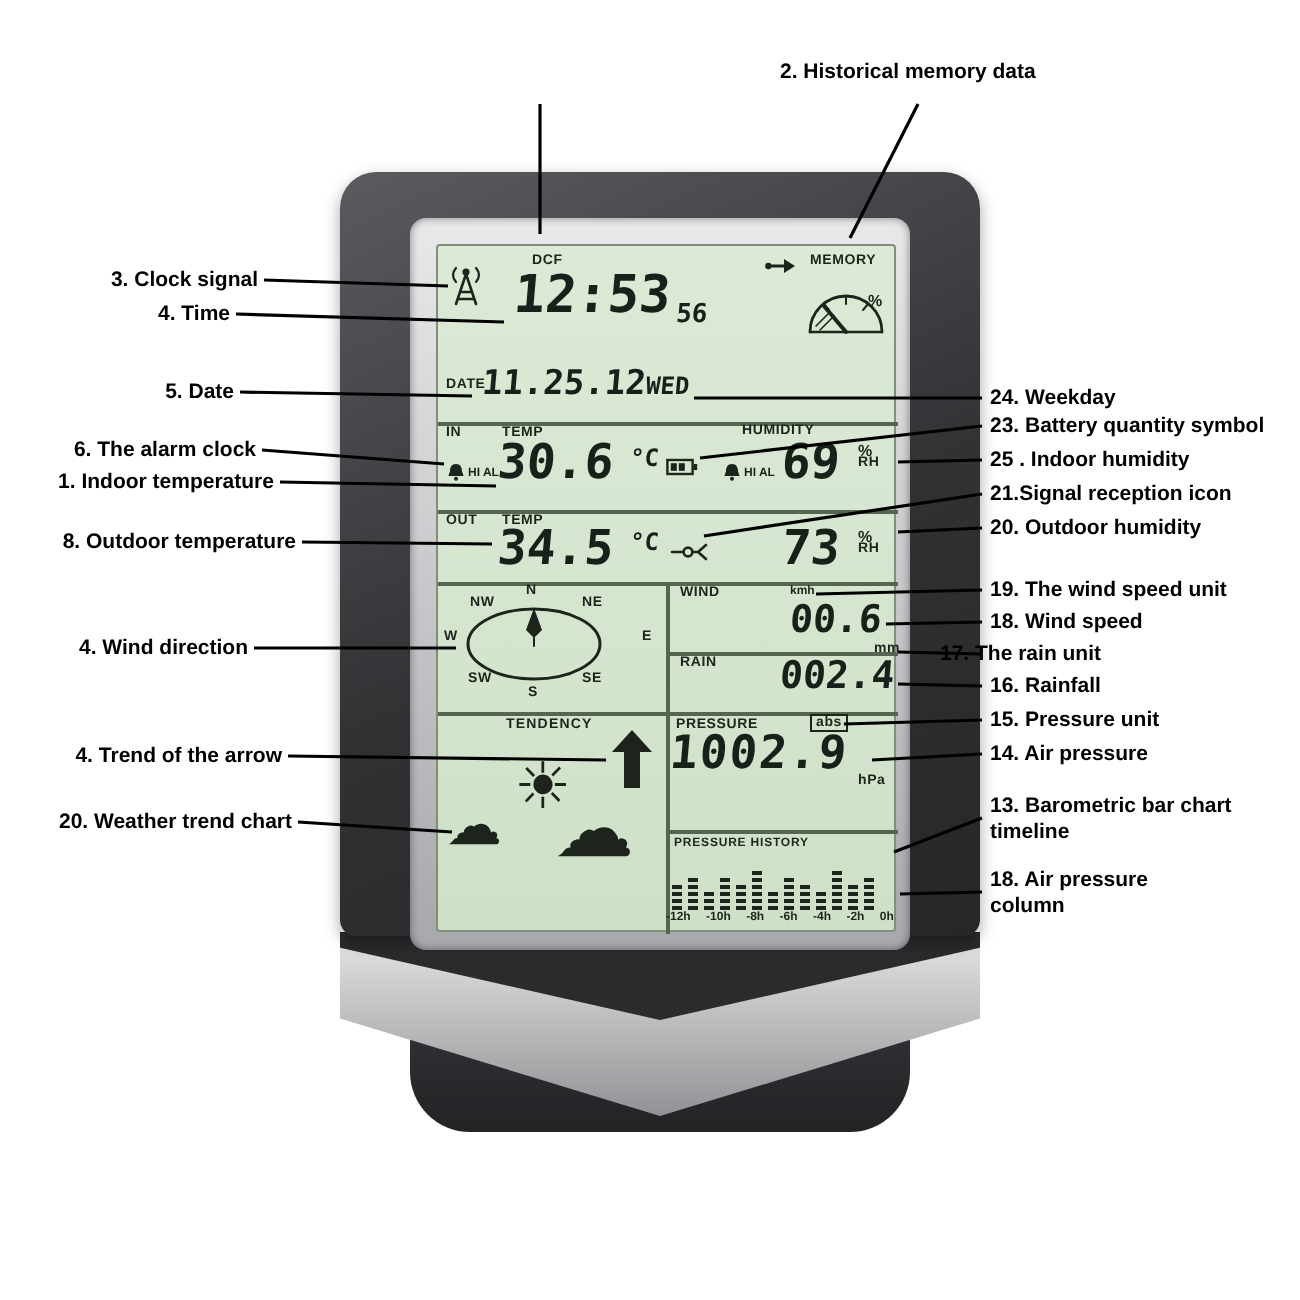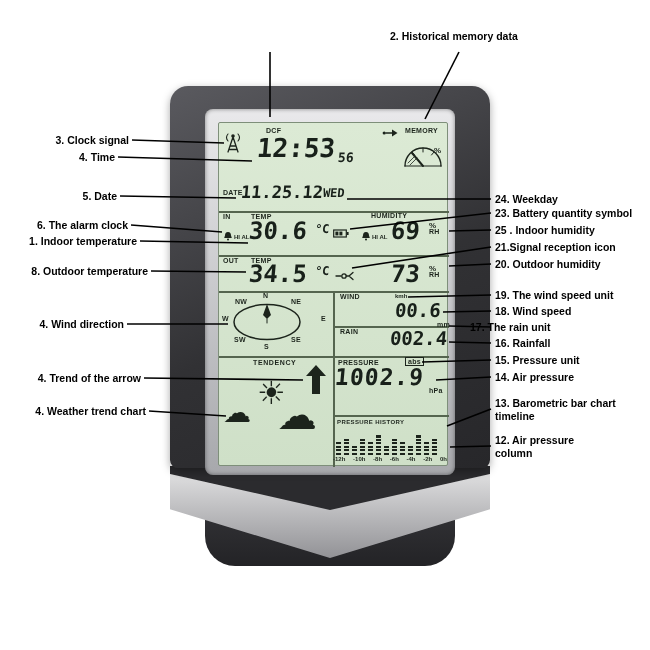--- a/index.html
+++ b/index.html
@@ -234,29 +234,29 @@
   <div class="lbl" style="left:390px;top:30px">2. Historical memory data</div>
 
   <div class="lbl ra" style="right:521px;top:134px">3.  Clock signal</div>
   <div class="lbl ra" style="right:535px;top:151px">4.  Time</div>
   <div class="lbl ra" style="right:533px;top:190px">5.  Date</div>
   <div class="lbl ra" style="right:522px;top:219px">6.  The alarm clock</div>
   <div class="lbl ra" style="right:513px;top:235px">1. Indoor temperature</div>
   <div class="lbl ra" style="right:502px;top:265px">8. Outdoor temperature</div>
   <div class="lbl ra" style="right:526px;top:318px">4. Wind direction</div>
   <div class="lbl ra" style="right:509px;top:372px">4. Trend of the arrow</div>
-  <div class="lbl ra" style="right:504px;top:405px">4. Weather trend chart</div>
+  <div class="lbl ra" style="right:504px;top:405px">20. Weather trend chart</div>
 
   <div class="lbl" style="left:495px;top:193px">24. Weekday</div>
   <div class="lbl" style="left:495px;top:207px">23. Battery quantity symbol</div>
   <div class="lbl" style="left:495px;top:224px">25 . Indoor humidity</div>
   <div class="lbl" style="left:495px;top:241px">21.Signal reception icon</div>
   <div class="lbl" style="left:495px;top:258px">20. Outdoor humidity</div>
   <div class="lbl" style="left:495px;top:289px">19. The wind speed unit</div>
   <div class="lbl" style="left:495px;top:305px">18. Wind speed</div>
   <div class="lbl" style="left:470px;top:321px">17. The rain unit</div>
   <div class="lbl" style="left:495px;top:337px">16.  Rainfall</div>
   <div class="lbl" style="left:495px;top:354px">15.  Pressure unit</div>
   <div class="lbl" style="left:495px;top:371px">14. Air pressure</div>
   <div class="lbl two" style="left:495px;top:397px;width:124px">13. Barometric bar chart timeline</div>
-  <div class="lbl two" style="left:495px;top:434px;width:102px">12.  Air pressure column</div>
+  <div class="lbl two" style="left:495px;top:434px;width:102px">18.  Air pressure column</div>
 
 </div>
 
 </body></html>

